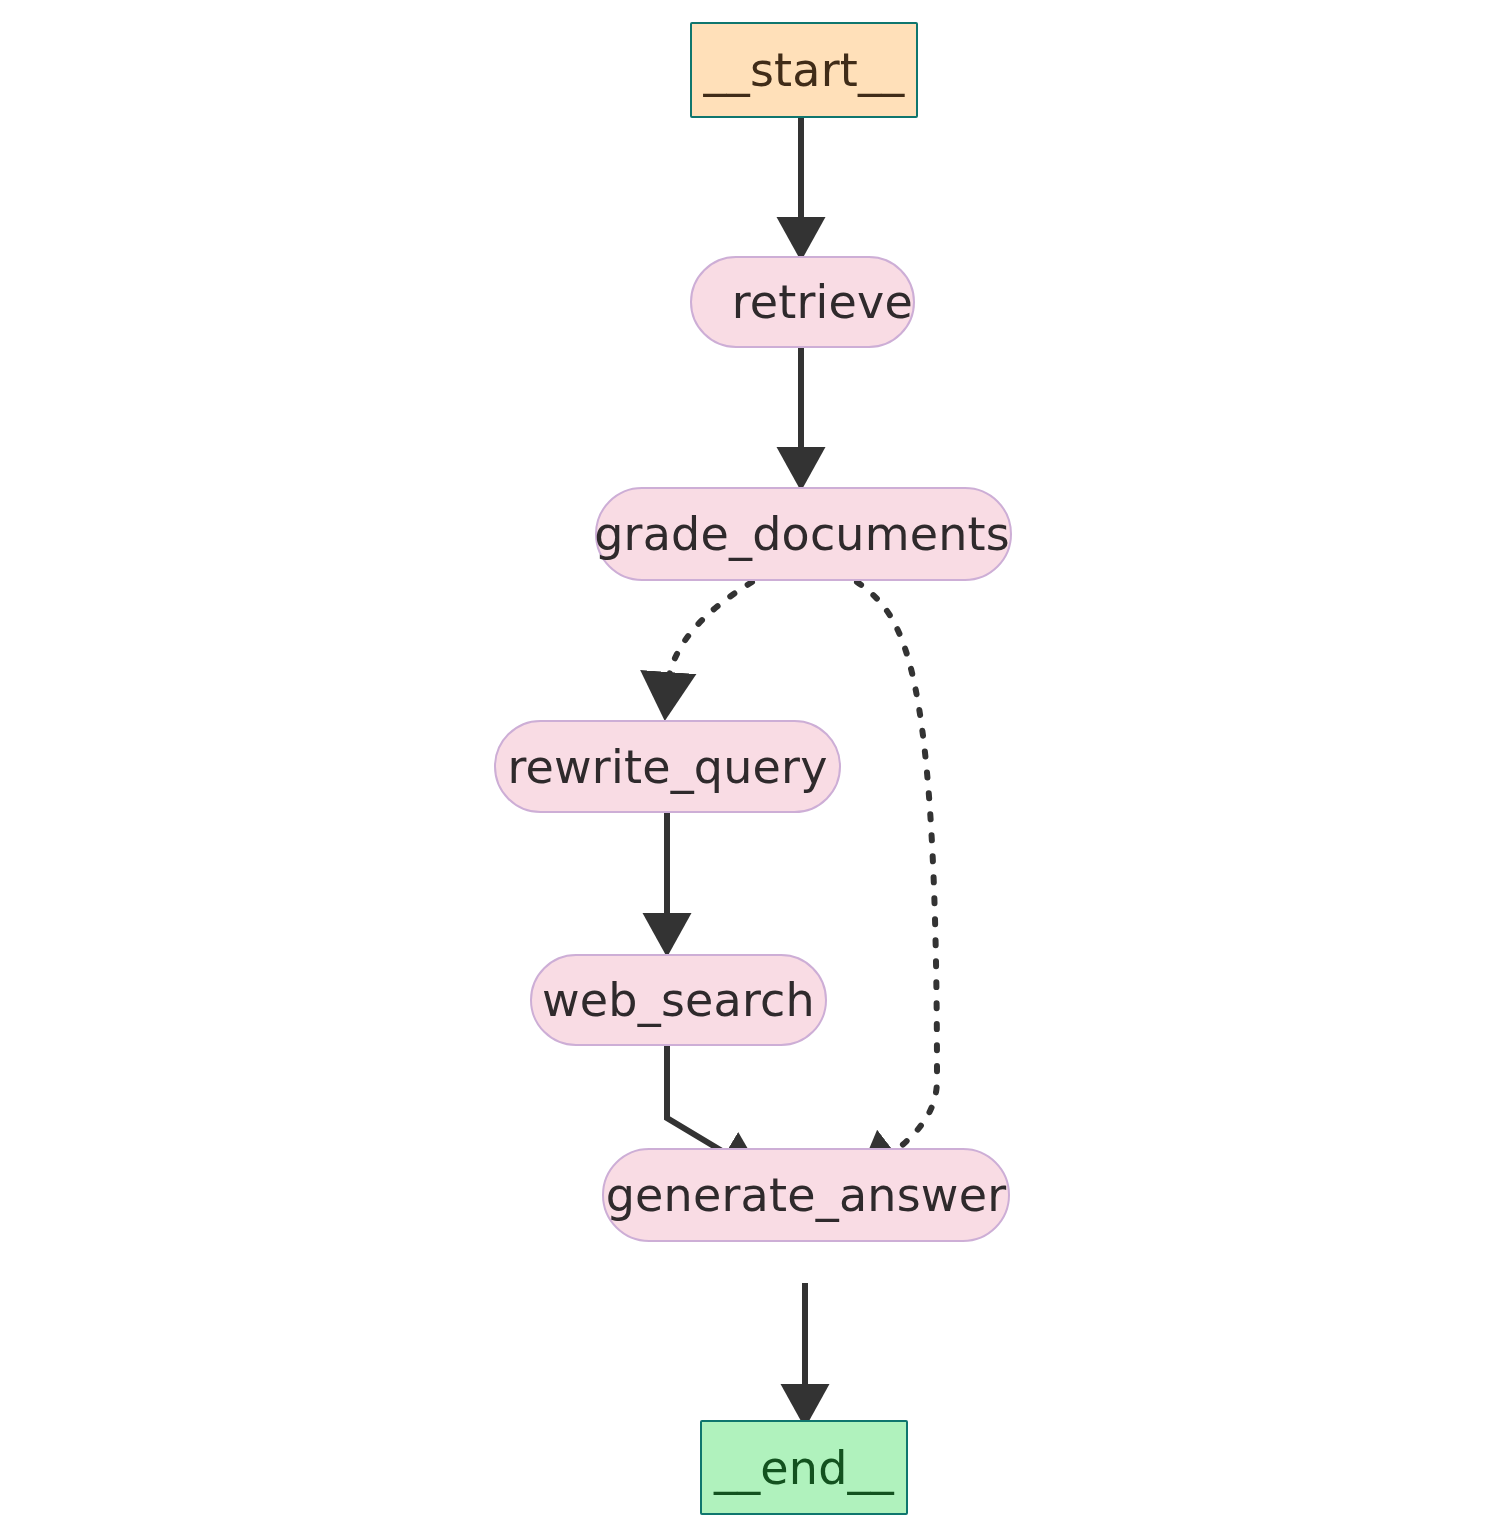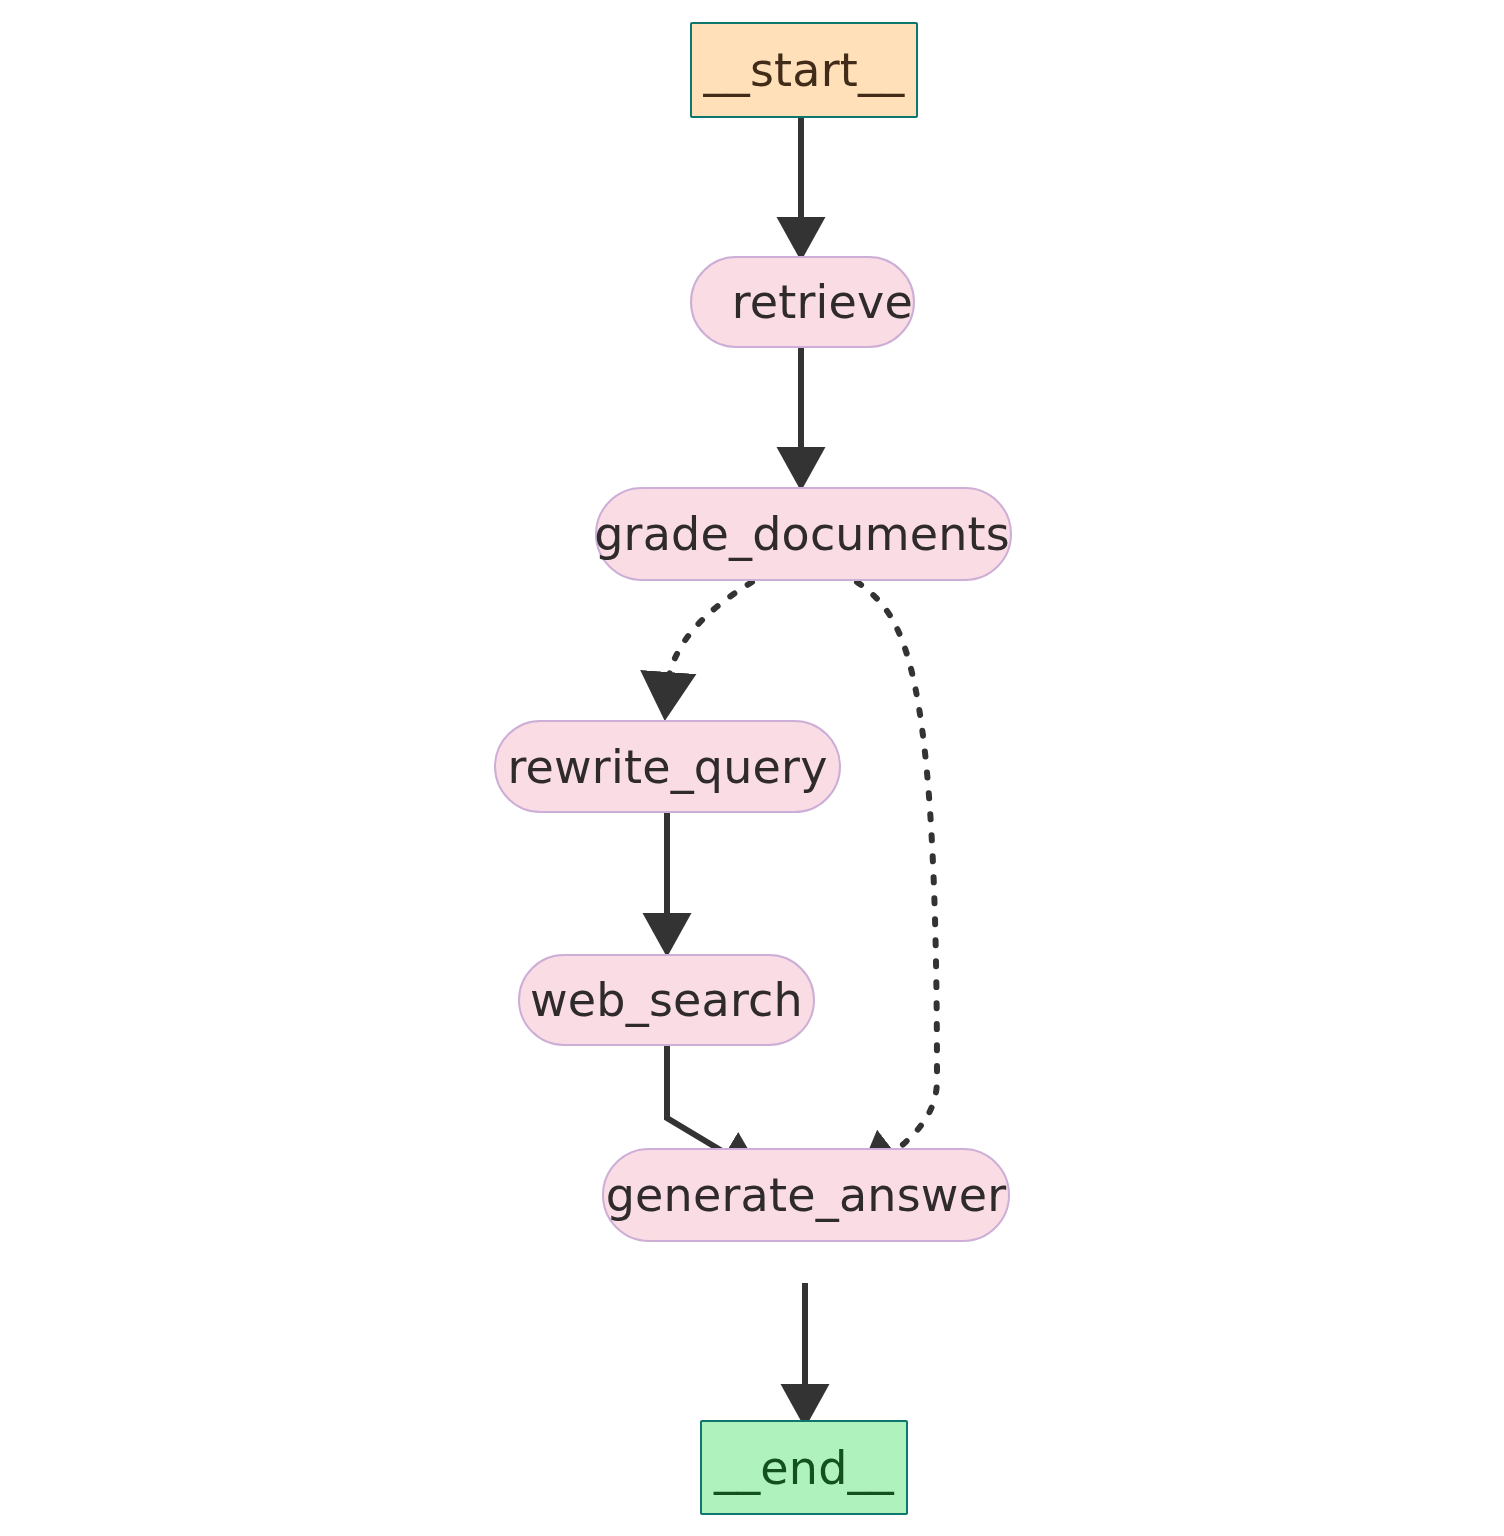--- a/index.html
+++ b/index.html
@@ -124,21 +124,21 @@
   </div>
 
   <div class="node process" style="left:595px; top:487px; width:417px; height:94px;justify-content:flex-end;">
     <span class="node-label">grade_documents</span>
   </div>
 
   <div class="node process" style="left:494px; top:720px; width:347px; height:93px;">
     <span class="node-label">rewrite_query</span>
   </div>
 
-  <div class="node process" style="left:518px; top:954px; width:297px; height:92px;align-items:center;">
+  <div class="node process" style="left:530px; top:954px; width:297px; height:92px;align-items:center;">
     <span class="node-label">web_search</span>
   </div>
 
   <div class="node process" style="left:602px; top:1148px; width:408px; height:94px;">
     <span class="node-label">generate_answer</span>
   </div>
 
   <div class="node terminal end-node" style="left:700px; top:1420px; width:208px; height:95px;align-items:center;">
     <span class="node-label">__end__</span>
   </div>

